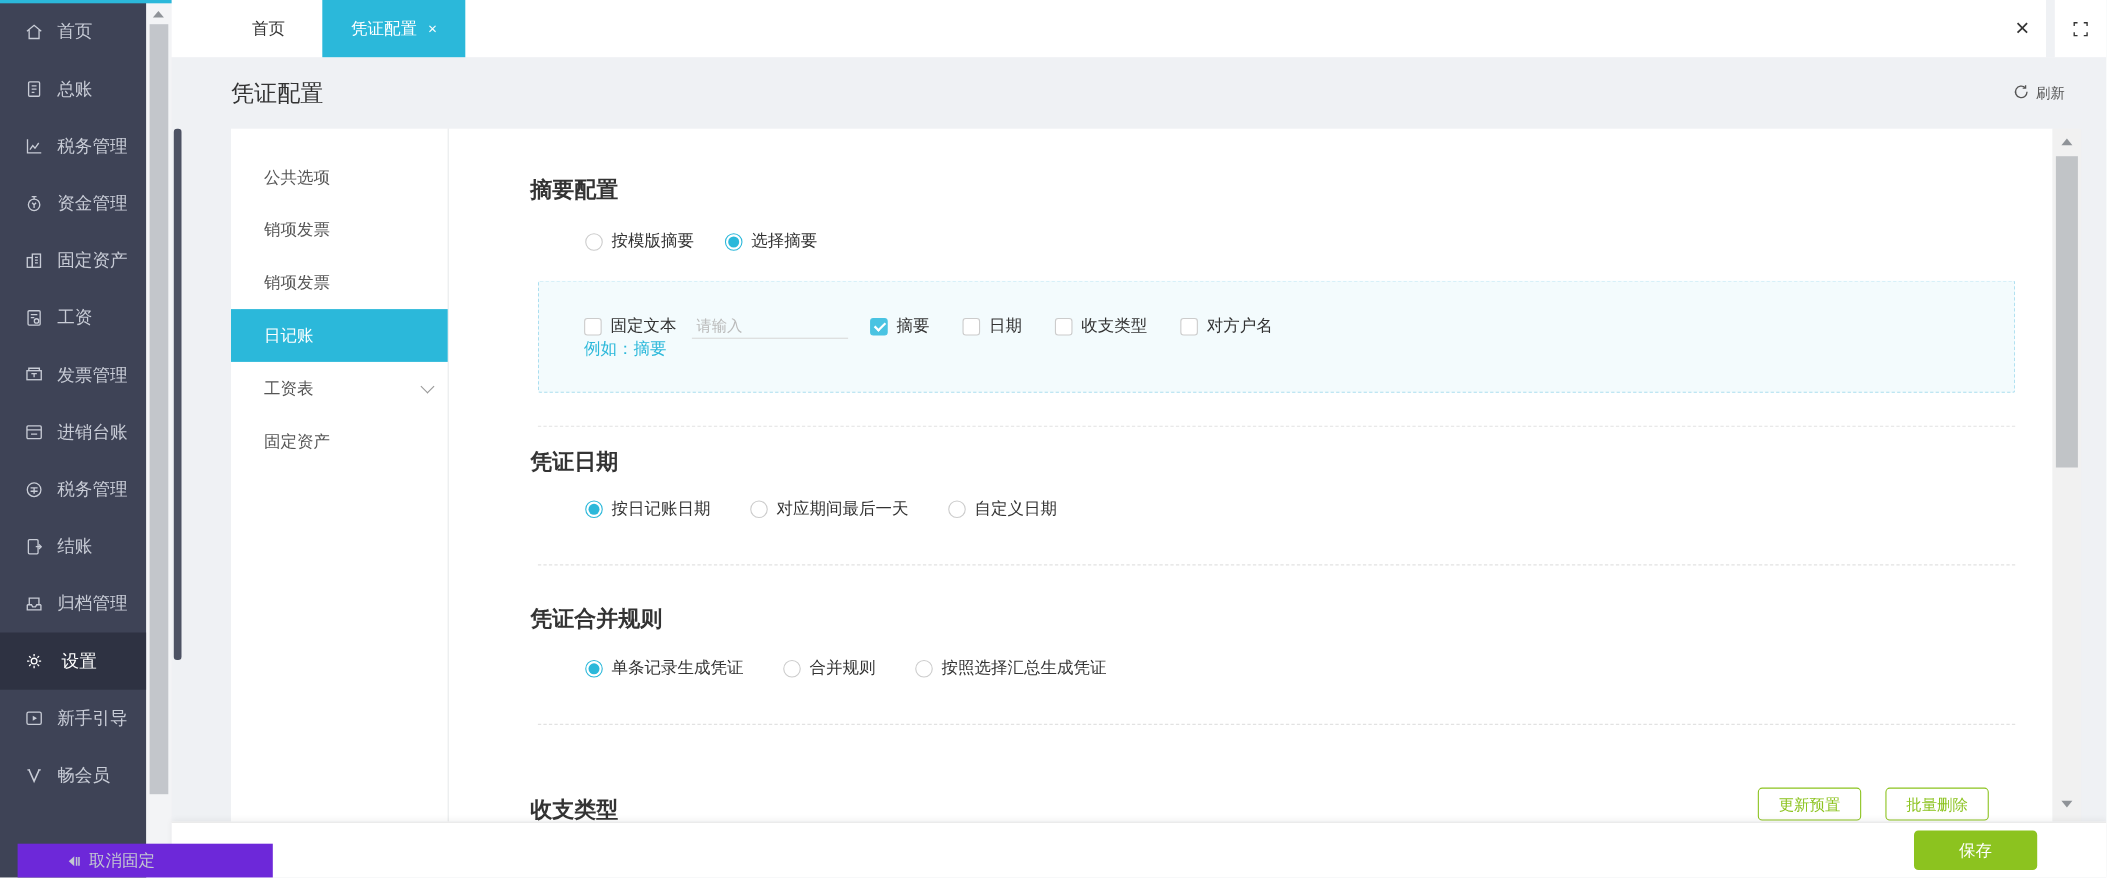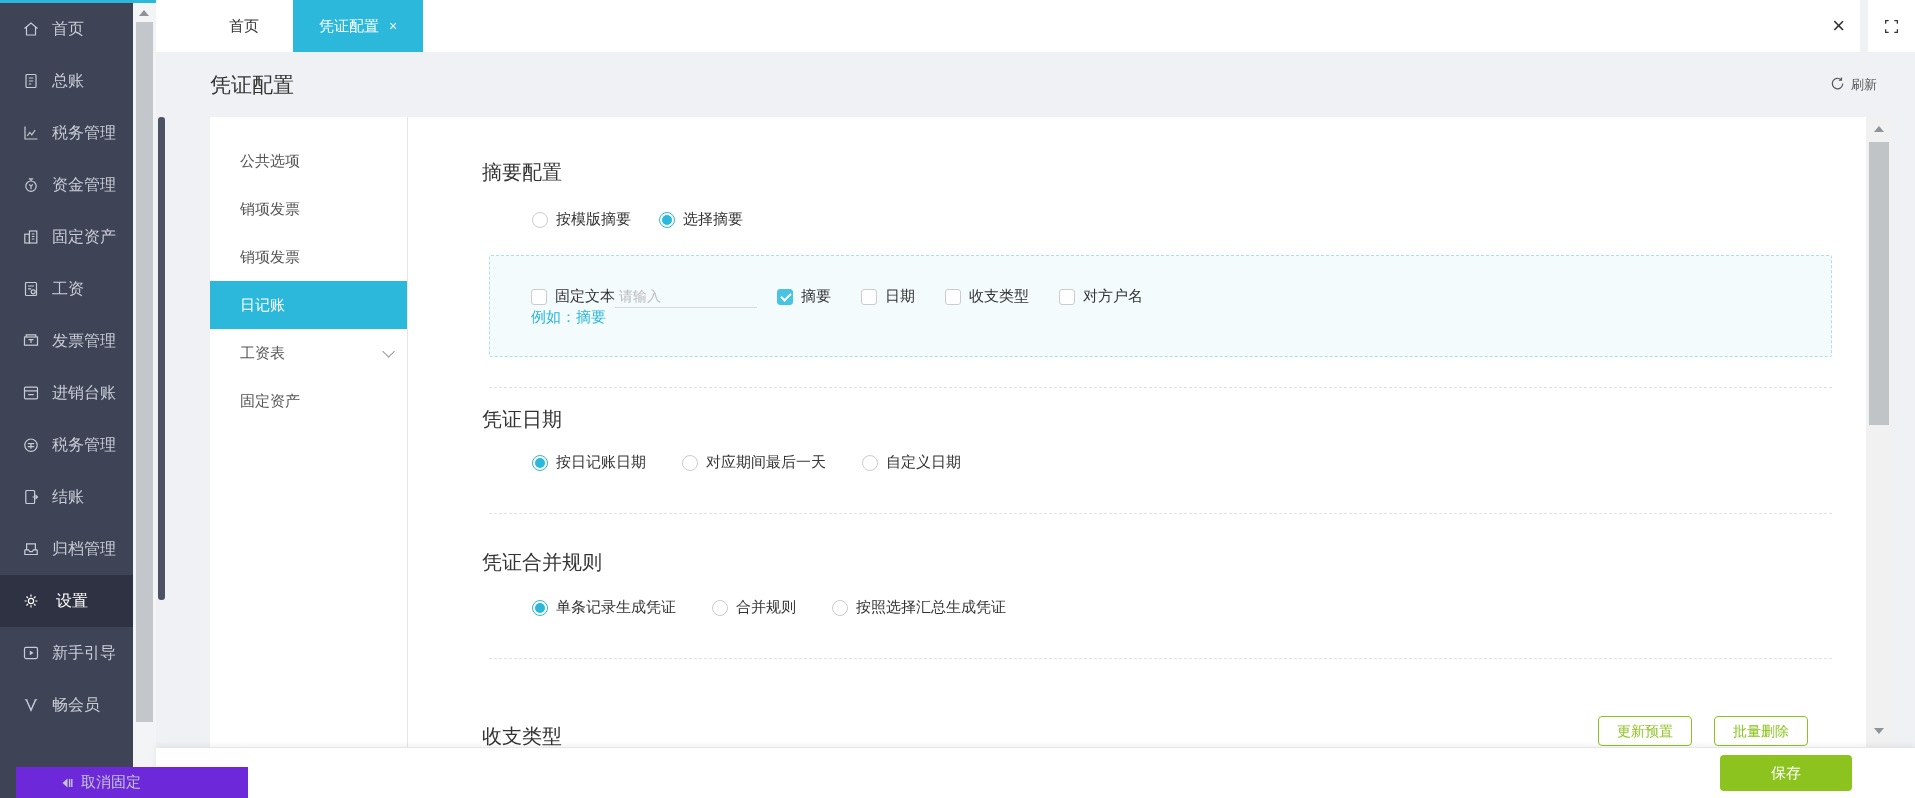--- a/index.html
+++ b/index.html
@@ -38,50 +38,50 @@
   .page-title{font-size:21px;color:#333;}
   .refresh{margin-left:auto;display:flex;align-items:flex-start;gap:6px;font-size:13px;color:#555;cursor:pointer;}
 
   .panels{flex:1;min-height:0;display:flex;margin-left:54px;position:relative;}
   .config-nav{width:197px;flex-shrink:0;background:#fff;border-right:1px solid #e4e6e9;padding-top:20px;box-sizing:content-box;}
   .cn-item{height:48px;display:flex;align-items:center;padding:0 16px 0 30px;font-size:15px;color:#555;cursor:pointer;}
   .cn-item.active{background:#2bb8da;color:#fff;}
   .chev{margin-left:auto;width:8px;height:8px;border-right:1.5px solid #999;border-bottom:1.5px solid #999;transform:rotate(45deg) translateY(-3px);}
 
   .content{flex:1;min-width:0;background:#fff;position:relative;padding:0 34px 0 74px;overflow:hidden;box-sizing:border-box;}
-  .sec-title{font-size:20px;font-weight:normal;color:#333;}
+  .sec-title{font-size:20px;font-weight:bold;color:#333;}
   .t1{margin-top:42px;} .t2{margin-top:18px;} .t3{margin-top:35px;} .t4{margin-top:64px;}
   .radio-row{display:flex;align-items:center;gap:36px;font-size:15px;color:#333;margin-left:50px;}
   .r1{margin-top:24px;gap:28px;} .r2{margin-top:20px;} .r3{margin-top:22px;}
   .opt{display:flex;align-items:center;gap:8px;cursor:pointer;}
   .radio{width:16px;height:16px;border-radius:50%;border:1px solid #ccc;background:#fff;box-sizing:border-box;position:relative;flex-shrink:0;}
   .radio.selected{border-color:#2bb8da;}
   .radio.selected::after{content:'';position:absolute;left:2px;top:2px;right:2px;bottom:2px;border-radius:50%;background:#2bb8da;}
   .cb{width:16px;height:16px;border:1px solid #ccc;border-radius:3px;background:#fff;box-sizing:border-box;position:relative;flex-shrink:0;}
   .cb.checked{background:#49c3e2;border-color:#49c3e2;}
   .cb.checked::after{content:'';position:absolute;left:5px;top:1.5px;width:4px;height:8px;border:solid #fff;border-width:0 2px 2px 0;transform:rotate(45deg);}
   .dash-box{margin:26px 0 0 7px;border:1px dashed #abdeef;background:#f3fbfd;border-radius:2px;height:100px;padding-left:41px;display:flex;flex-direction:column;justify-content:center;}
   .box-row1{display:flex;align-items:center;font-size:15px;color:#333;}
-  .text-input{border:none;border-bottom:1px solid #d9d9d9;background:transparent;width:134px;font-size:14px;padding:3px 4px;color:#a21caf;outline:none;font-family:inherit;}
+  .text-input{border:none;border-bottom:1px solid #d9d9d9;background:transparent;width:134px;margin-left:14px;font-size:14px;padding:3px 4px;color:#a21caf;outline:none;font-family:inherit;}
   .text-input::placeholder{color:#bbb;}
   .cb-group{display:flex;align-items:center;gap:30px;margin-left:20px;}
   .example{color:#2bb8da;font-size:15px;}
   .sep{border-top:1px dashed #e2e2e2;margin-left:7px;}
   .sep1{margin-top:30px;} .sep2{margin-top:41px;} .sep3{margin-top:41px;}
   .preset-btns{position:absolute;right:58px;bottom:1px;display:flex;gap:22px;z-index:2;}
   .ghost-btn{height:30px;line-height:28px;padding:0 18px;background:#fff;border:1px solid #8cc31f;color:#8cc31f;border-radius:4px;font-size:14px;cursor:pointer;font-family:inherit;}
 
   .content-scroll{width:26px;flex-shrink:0;background:#f1f1f1;position:relative;}
   .content-scroll .tri-up{position:absolute;top:9px;left:8px;}
   .content-scroll .tri-down{position:absolute;bottom:13px;left:8px;}
   .content-thumb{position:absolute;top:25px;left:3px;right:3px;height:283px;background:#c1c4c7;}
   .right-gutter{width:23px;flex-shrink:0;background:#eff1f4;}
 
   .footer{height:50px;flex-shrink:0;background:#fff;border-top:1px solid #e6e6e6;box-shadow:0 -2px 6px rgba(0,0,0,.06);display:flex;align-items:center;justify-content:flex-end;padding-right:63px;position:relative;z-index:5;}
-  .save-btn{width:132px;height:36px;background:#8cc31f;color:#fff;border:none;border-radius:4px;font-size:15px;cursor:pointer;font-family:inherit;}
+  .save-btn{width:112px;height:36px;background:#8cc31f;color:#fff;border:none;border-radius:4px;font-size:15px;cursor:pointer;font-family:inherit;}
 </style>
 </head>
 <body>
 
 <div class="app">
   <div class="top-accent"></div>
 
   <aside class="sidebar">
     <div class="nav-item">
       <svg width="18" height="18" viewBox="0 0 18 18" fill="none" stroke="currentColor" stroke-width="1.2">

